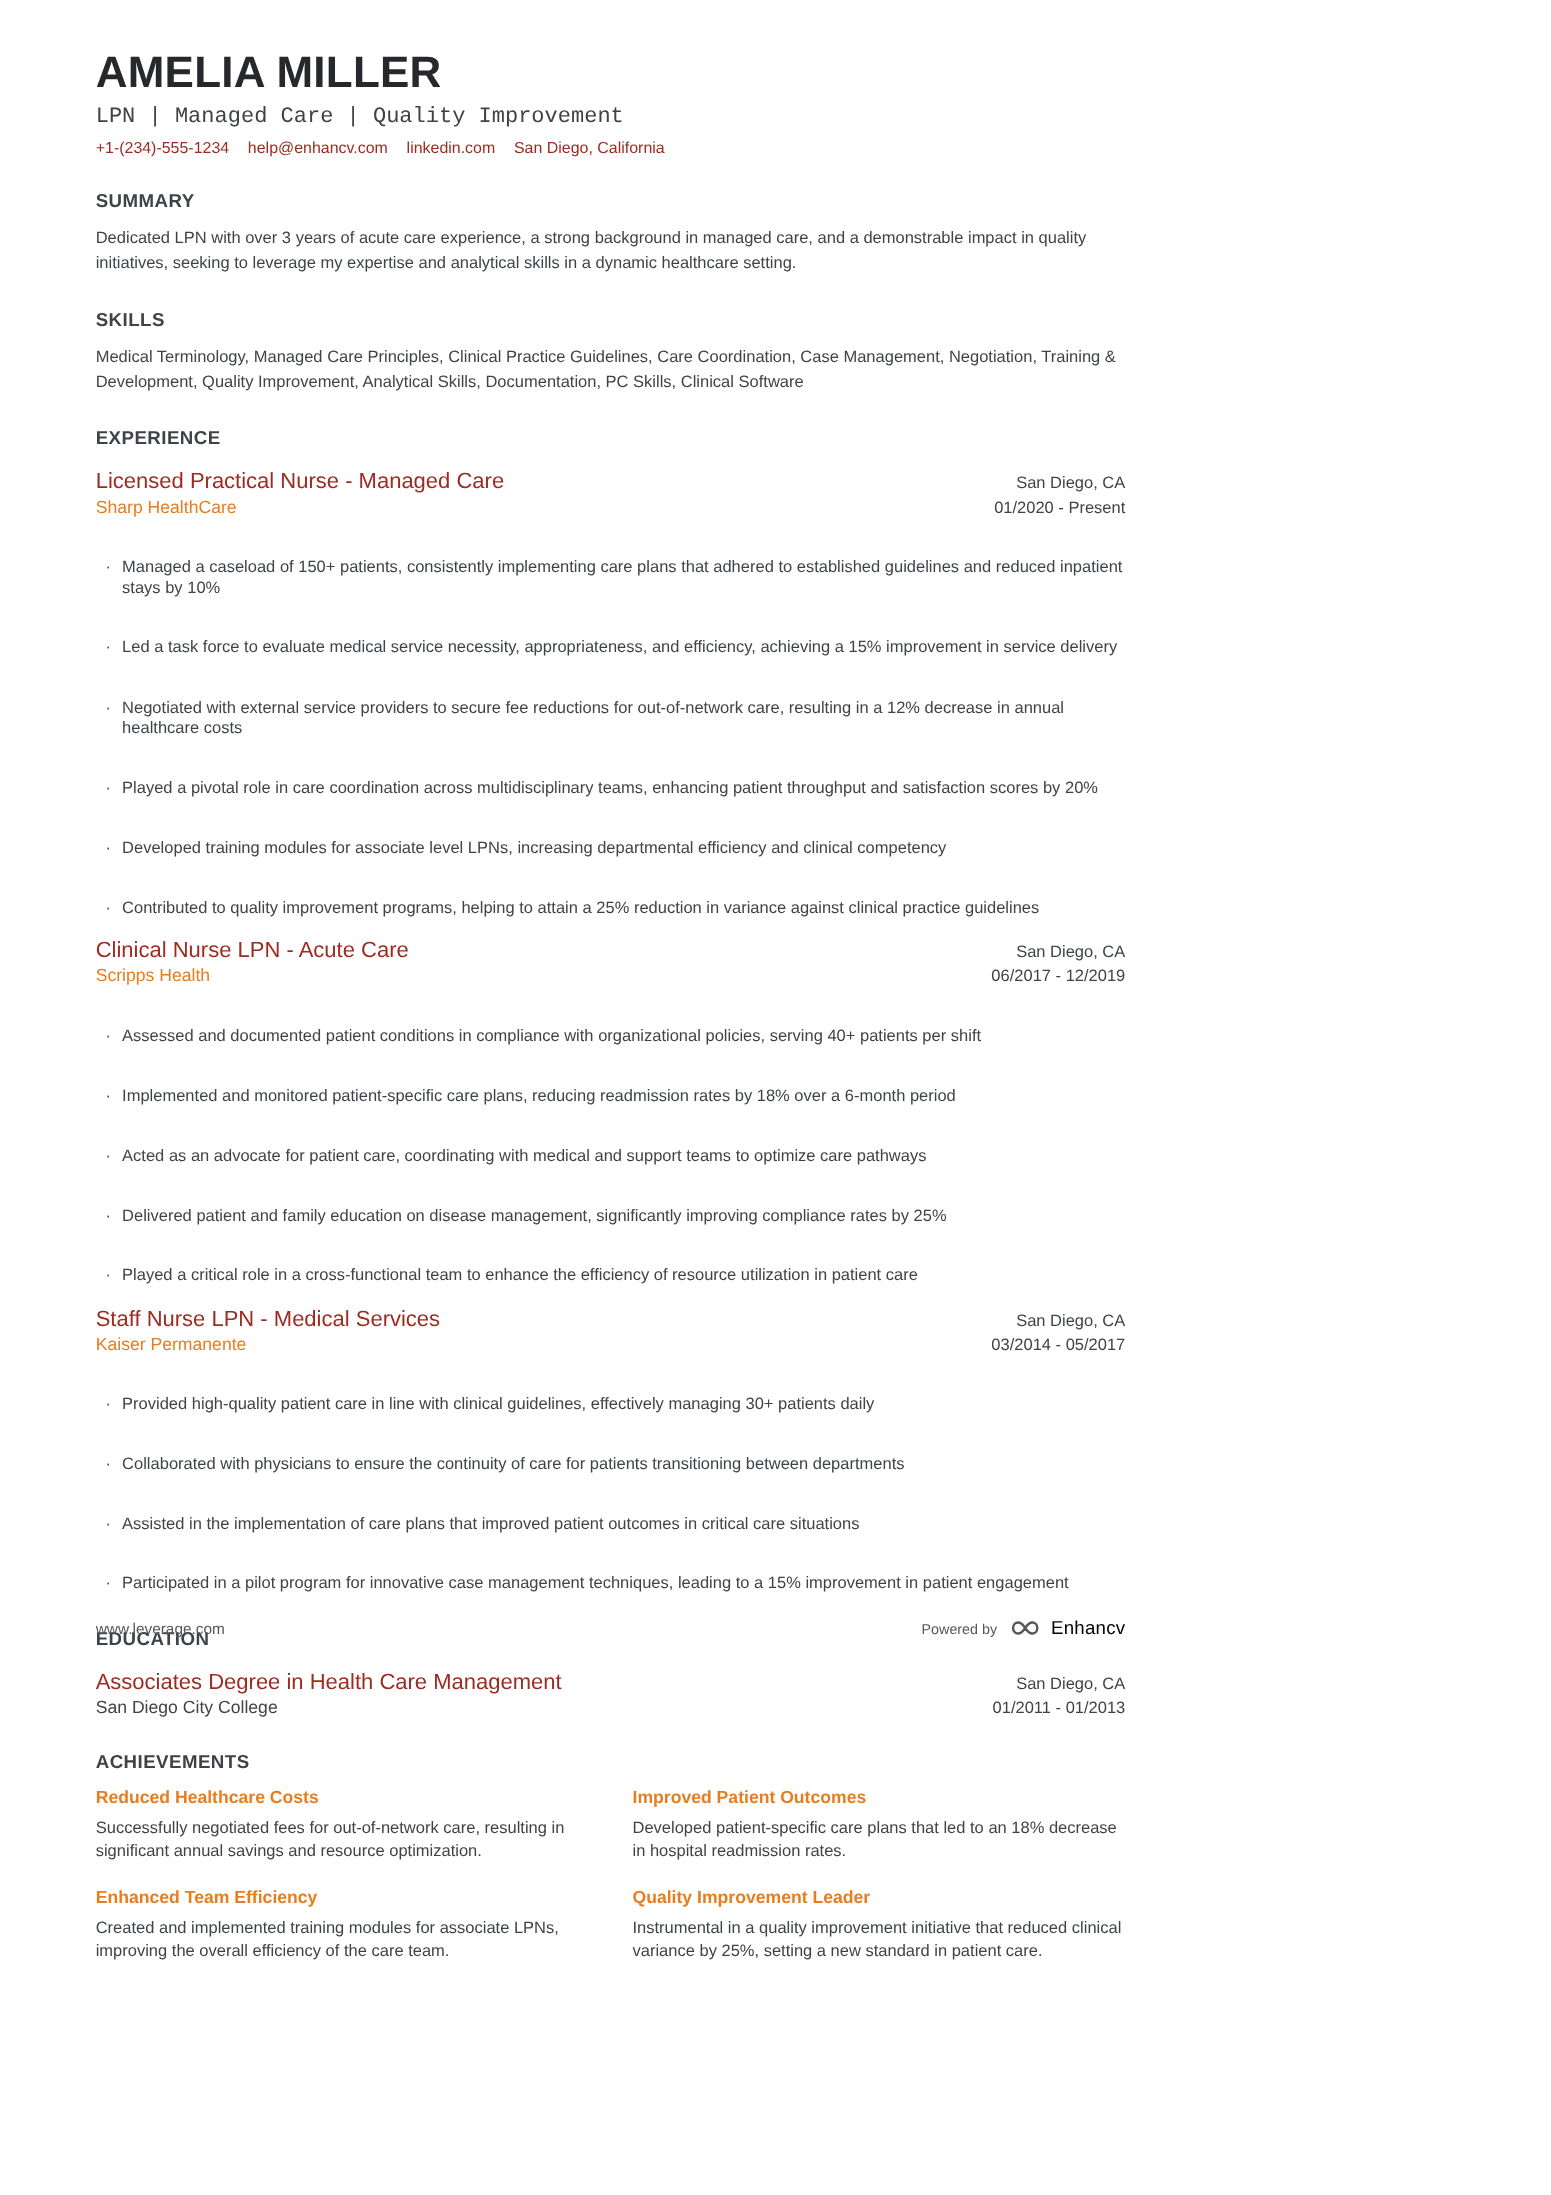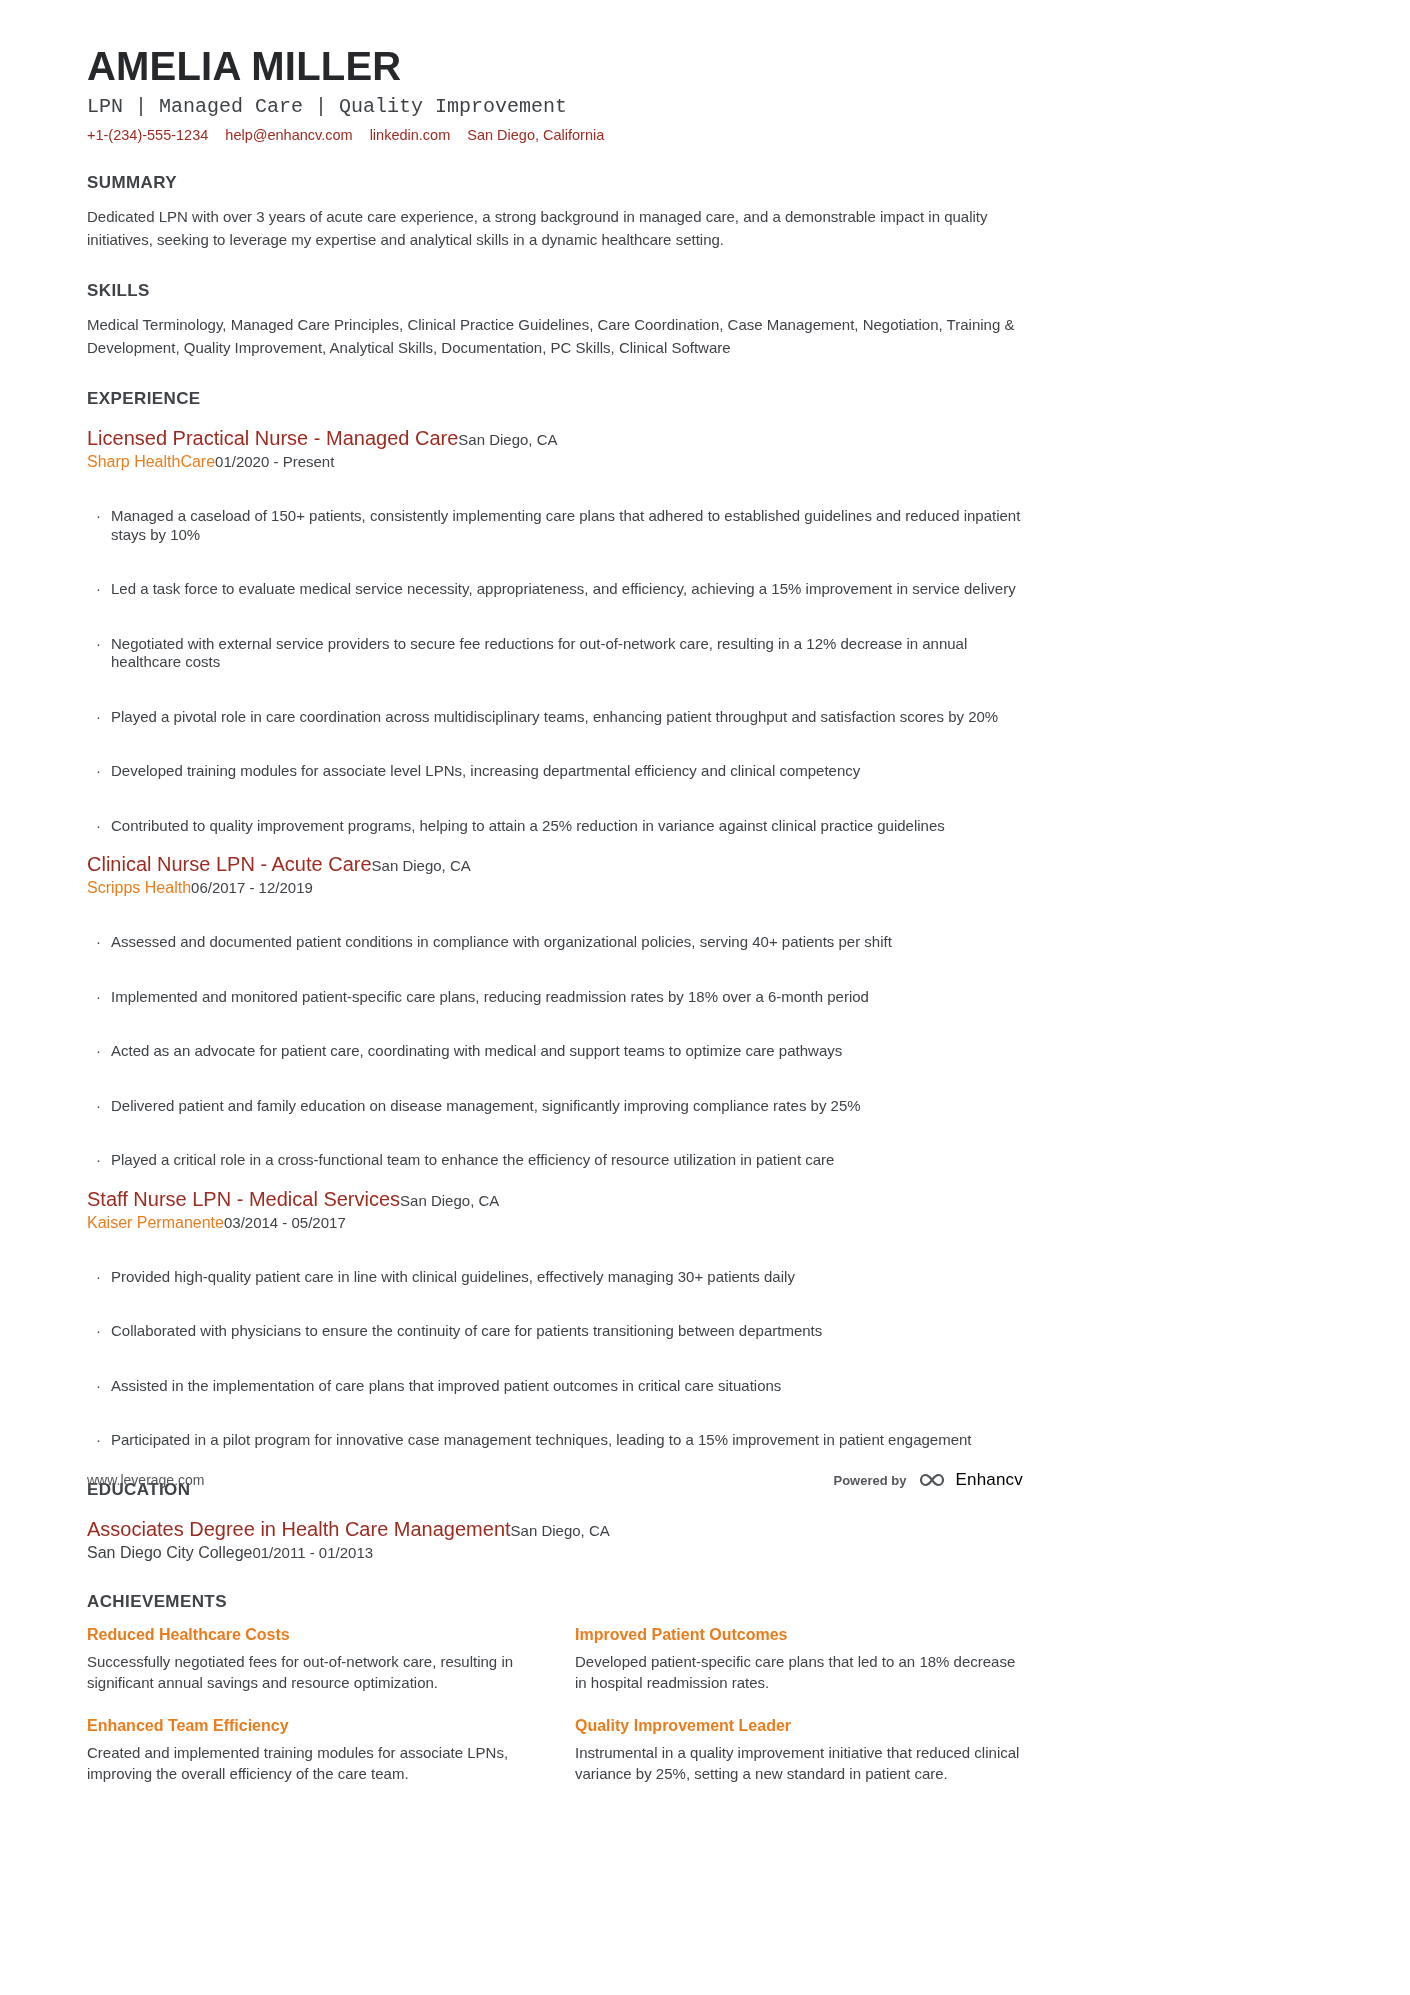--- a/index.html
+++ b/index.html
@@ -20,42 +20,42 @@
   .contact span { white-space:nowrap; }
 
   
   .section { margin-top:30px; }
   .section-heading { font-size:17px; font-weight:700; color:#3F4347; letter-spacing:0.4px; }
   .section-body { margin-top:12px; font-size:15px; line-height:23px; color:#3F4347; }
 
   
   .job { margin-top:18px; }
   .job:first-of-type { margin-top:14px; }
-  .job-row { display:flex; align-items:baseline; }
+  .job-row { display:flex; justify-content:space-between; align-items:baseline;gap:48px; }
   .job-title { font-size:20px; font-weight:500; color:#9C2B20; }
   .job-company { font-size:16px; font-weight:500; color:#E87D1E; margin-top:3px; }
   .job-meta { font-size:15px; color:#3F4347; text-align:right; white-space:nowrap; }
   .bullets { margin-top:8px; list-style:none; }
   .bullets li { position:relative; padding-left:24px; font-size:15px; line-height:18.5px; margin-bottom:3px;margin-top:36px; }
   .bullets li::before { content:"·"; position:absolute; left:9px; top:0; color:#3F4347; }
 
   
   .edu-degree { font-size:20px; font-weight:500; color:#9C2B20; }
   .edu-school { font-size:16px; color:#3F4347; margin-top:3px; }
 
   
   .ach-grid { margin-top:14px; display:grid; grid-template-columns:1fr 1fr; column-gap:40px; row-gap:24px; }
   .ach-title { font-size:16px; font-weight:700; color:#E87D1E; }
   .ach-text { margin-top:7px; font-size:15px; line-height:21px; color:#3F4347; }
 
   
   .footer { position:absolute; left:87px; top:1470px; width:936px; display:flex; justify-content:space-between; align-items:center; }
   .footer-site { font-size:14px; color:#54575B; }
   .powered { display:flex; align-items:center; gap:10px; }
-  .powered-label { font-size:13px; color:#54575B;font-weight:bold; }
+  .powered-label { font-size:13px; color:#54575B; }
   .brand-wrap { display:flex; align-items:center; gap:7px; }
   .brand-text { font-size:17px; color:#000000; letter-spacing:0.2px; }
 </style>
 </head>
 <body>
 
 <div class="page">
 
   <div class="header">
     <div class="name">AMELIA MILLER</div>

